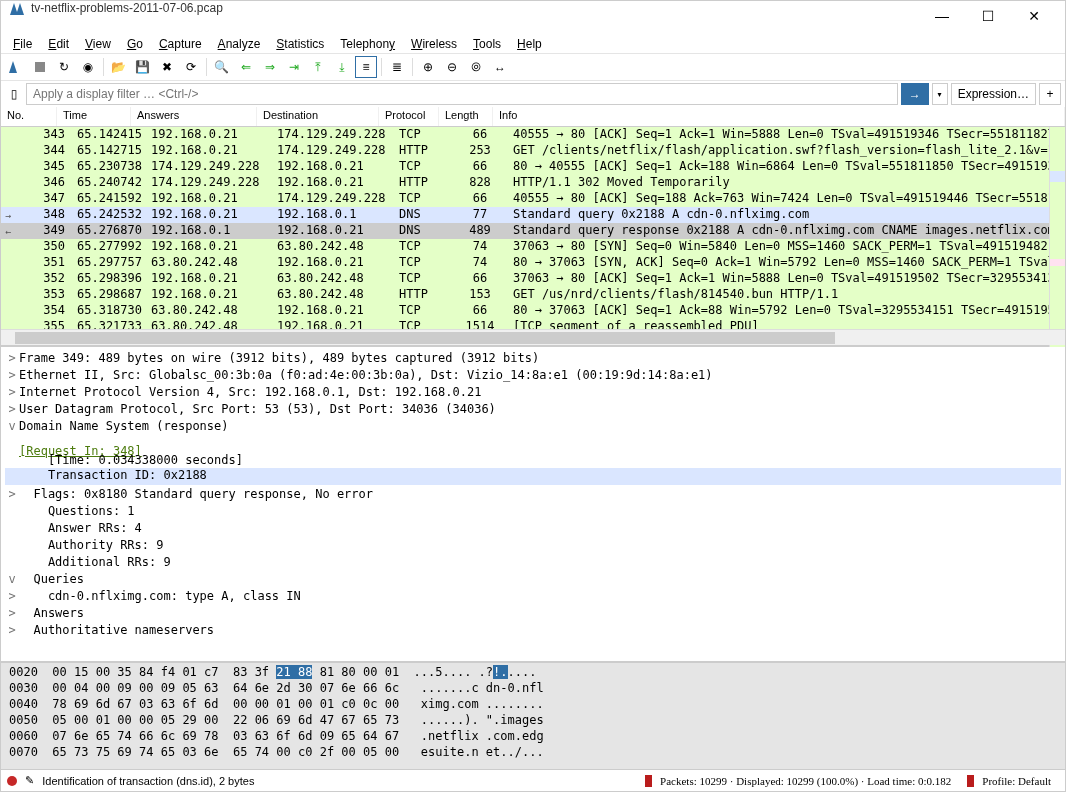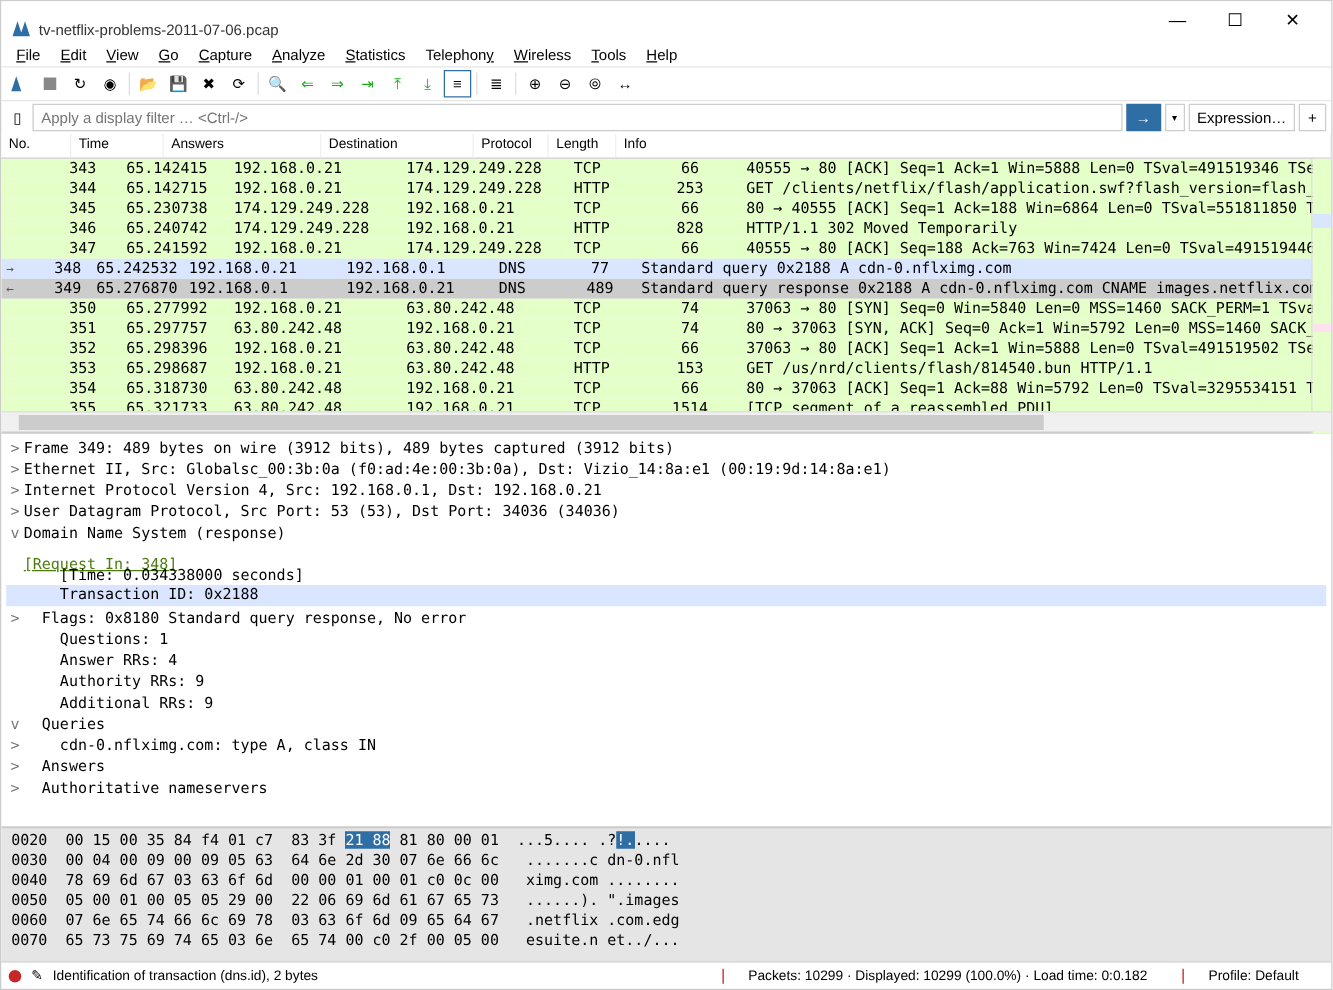--- a/index.html
+++ b/index.html
@@ -1,17 +1,17 @@
 <!DOCTYPE html>
 <html><head>
 <meta charset="utf-8">
 <style>
 * { margin: 0; padding: 0; box-sizing: border-box; }
 body { font-family: "Segoe UI", Tahoma, sans-serif; font-size: 12px; background: #fff; width: 1066px; height: 792px; overflow: hidden; display: flex; flex-direction: column; border: 1px solid #ccc; }
-.titlebar { height: 30px; display: flex; align-items: flex-end; padding: 0 8px; background: #fff; }
+.titlebar { height: 30px; display: flex; align-items: flex-start; padding: 0 8px; background: #fff; }
 .titlebar .fin-icon { width: 16px; height: 16px; margin-right: 6px; }
 .titlebar .title { flex: 1; font-size: 12px; color: #333; }
 .titlebar .winctrl { display: flex; }
 .titlebar .winctrl div { width: 46px; height: 30px; display: flex; align-items: center; justify-content: center; font-size: 14px; cursor: default; }
 .menubar { height: 22px; display: flex; align-items: flex-end; padding: 0 4px; background: #fff; }
 .menubar .mi { padding: 2px 8px; color: #000; cursor: default; }
 .menubar .mi span.u { text-decoration: underline; }
 .toolbar { height: 28px; display: flex; align-items: center; padding: 0 4px; border-top: 1px solid #e5e5e5; border-bottom: 1px solid #e5e5e5; gap: 2px; }
 .toolbar .tb { width: 22px; height: 22px; display: flex; align-items: center; justify-content: center; cursor: default; }
 .toolbar .sep { width: 1px; height: 18px; background: #ddd; margin: 0 2px; }
@@ -28,36 +28,36 @@
 .pl-body { flex: 1; overflow: hidden; font-family: Consolas, monospace; font-size: 12px; position: relative; }
 .pl-row { display: flex; height: 16px; white-space: pre; }
 .pl-row .cell { padding: 0 6px; overflow: hidden; }
 .c-no { width: 56px; text-align: right; }
 .c-time { width: 74px; }
 .c-src { width: 126px; }
 .c-dst { width: 122px; }
 .c-proto { width: 60px; }
 .c-len { width: 54px; text-align: center; }
 .c-info { flex: 1; overflow: hidden; }
-.bg-green { background: #e4ffc7; gap: 12px; }
+.bg-green { background: #e4ffc7; }
 .bg-blue { background: #dae6ff; }
 .bg-sel { background: #cccccc; }
 .arrow-cell { width: 14px; display: flex; align-items: center; justify-content: center; font-size: 10px; color: #555; }
 .hscroll { height: 16px; background: #f0f0f0; border-top: 1px solid #ddd; position: relative; }
 .hscroll .thumb { position: absolute; left: 14px; top: 2px; width: 820px; height: 12px; background: #ccc; }
 .details { flex: 1; overflow-y: auto; font-family: Consolas, monospace; font-size: 12px; padding: 2px 4px; border-bottom: 2px solid #ccc; }
 .details .dl { white-space: pre; height: 17px; display: flex; align-items: center; }
 .details .exp { width: 14px; display: inline-flex; justify-content: center; color: #777; }
 .details .link { color: #4d7c0f; text-decoration: underline; margin-top: 16px; }
 .details .hl { background: #dae6ff; display: inline-block; width: 100%; }
 .hexpane { height: 106px; overflow: hidden; font-family: Consolas, monospace; font-size: 12px; padding: 2px 8px; background: #e5e5e5; }
 .hexpane .hr { white-space: pre; height: 16px; }
 .hexpane .hilite { background: #2f6ea5; color: #fff; }
 .statusbar { height: 22px; border-top: 1px solid #ccc; display: flex; align-items: center; font-size: 11px; padding: 0 6px; gap: 8px; }
-.statusbar .sseg { border-left: 1px solid #b91c1c; padding: 0 20px; }
+.statusbar .sseg { border-left: 7px solid #b91c1c; padding: 0 8px; font-family: Liberation Serif, serif; }
 .statusbar .dot { width: 10px; height: 10px; border-radius: 50%; background: #c62828; }
 .minimap { position: absolute; right: 0; top: 20px; width: 16px; height: 220px; background: linear-gradient(#e4ffc7 0%, #e4ffc7 20%, #dae6ff 20%, #dae6ff 25%, #e4ffc7 25%, #e4ffc7 60%, #ffe2f0 60%, #ffe2f0 63%, #e4ffc7 63%, #e4ffc7 100%); border-left: 1px solid #ddd; }
 svg.fin path { fill: #2f6ea5; }
 </style>
 </head>
 <body>
 
 <div class="titlebar">
   <svg class="fin-icon fin" viewBox="0 0 16 16">
       <path d="M1 14 L5 2 L9 14 Z M7 14 L11 2 L15 14 Z"></path>
@@ -158,21 +158,21 @@
       <div class="thumb"></div>
     </div>
 </div>
 
 <div class="details" id="details"><div class="dl"><span class="exp">&gt;</span>Frame 349: 489 bytes on wire (3912 bits), 489 bytes captured (3912 bits)</div><div class="dl"><span class="exp">&gt;</span>Ethernet II, Src: Globalsc_00:3b:0a (f0:ad:4e:00:3b:0a), Dst: Vizio_14:8a:e1 (00:19:9d:14:8a:e1)</div><div class="dl"><span class="exp">&gt;</span>Internet Protocol Version 4, Src: 192.168.0.1, Dst: 192.168.0.21</div><div class="dl"><span class="exp">&gt;</span>User Datagram Protocol, Src Port: 53 (53), Dst Port: 34036 (34036)</div><div class="dl"><span class="exp">v</span>Domain Name System (response)</div><div class="dl"><span class="exp"> </span>    <span class="link">[Request In: 348]</span></div><div class="dl"><span class="exp"> </span>    [Time: 0.034338000 seconds]</div><div class="dl hl"><span class="exp"> </span>    Transaction ID: 0x2188</div><div class="dl"><span class="exp">&gt;</span>  Flags: 0x8180 Standard query response, No error</div><div class="dl"><span class="exp"> </span>    Questions: 1</div><div class="dl"><span class="exp"> </span>    Answer RRs: 4</div><div class="dl"><span class="exp"> </span>    Authority RRs: 9</div><div class="dl"><span class="exp"> </span>    Additional RRs: 9</div><div class="dl"><span class="exp">v</span>  Queries</div><div class="dl"><span class="exp">&gt;</span>    cdn-0.nflximg.com: type A, class IN</div><div class="dl"><span class="exp">&gt;</span>  Answers</div><div class="dl"><span class="exp">&gt;</span>  Authoritative nameservers</div></div>
 
 <div class="hexpane" id="hexpane">
     <div class="hr">0020  00 15 00 35 84 f4 01 c7  83 3f <span class="hilite">21 88</span> 81 80 00 01  ...5.... .?<span class="hilite">!.</span>....</div>
     <div class="hr">0030  00 04 00 09 00 09 05 63  64 6e 2d 30 07 6e 66 6c   .......c dn-0.nfl</div>
     <div class="hr">0040  78 69 6d 67 03 63 6f 6d  00 00 01 00 01 c0 0c 00   ximg.com ........</div>
-    <div class="hr">0050  05 00 01 00 05 05 29 00  22 06 69 6d 61 67 65 73   ......). ".images</div>
+    <div class="hr">0050  05 00 01 00 00 05 29 00  22 06 69 6d 47 67 65 73   ......). ".images</div>
     <div class="hr">0060  07 6e 65 74 66 6c 69 78  03 63 6f 6d 09 65 64 67   .netflix .com.edg</div>
     <div class="hr">0070  65 73 75 69 74 65 03 6e  65 74 00 c0 2f 00 05 00   esuite.n et../...</div>
   </div>
 
 <div class="statusbar">
   <div class="dot"></div>
   <div>✎</div>
   <div style="flex:1">Identification of transaction (dns.id), 2 bytes</div>
   <div class="sseg">Packets: 10299 · Displayed: 10299 (100.0%) · Load time: 0:0.182</div>
   <div class="sseg">Profile: Default</div>

